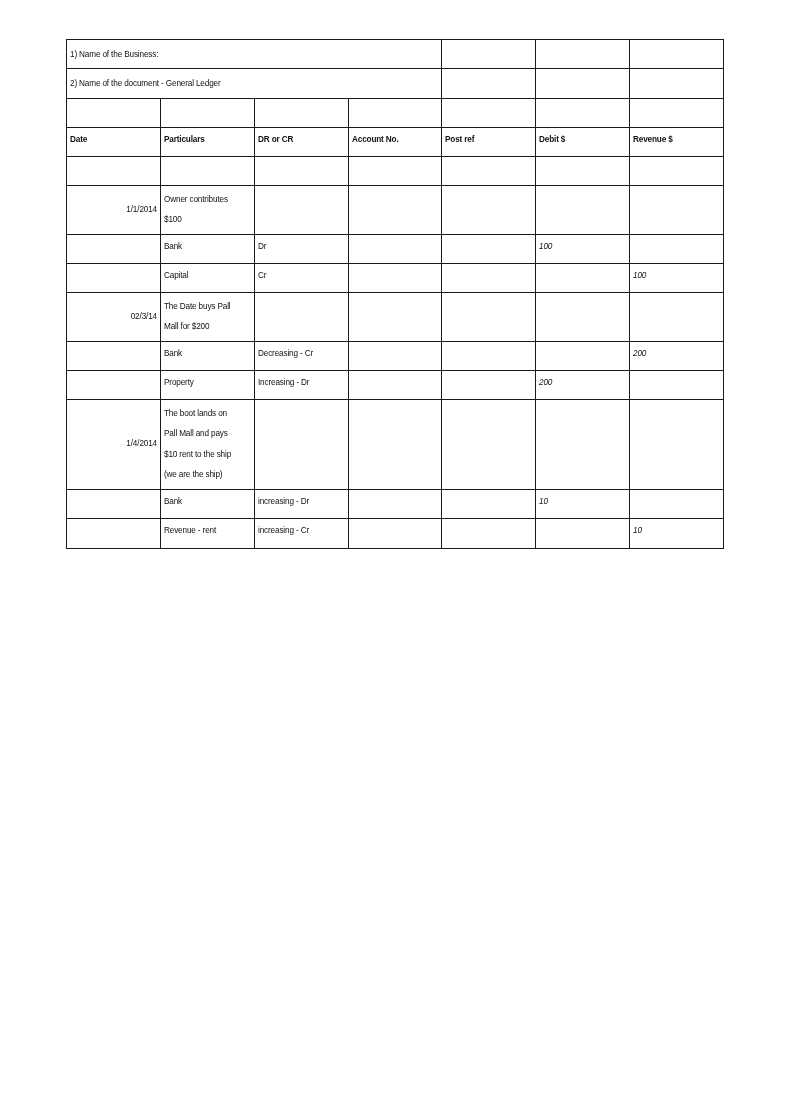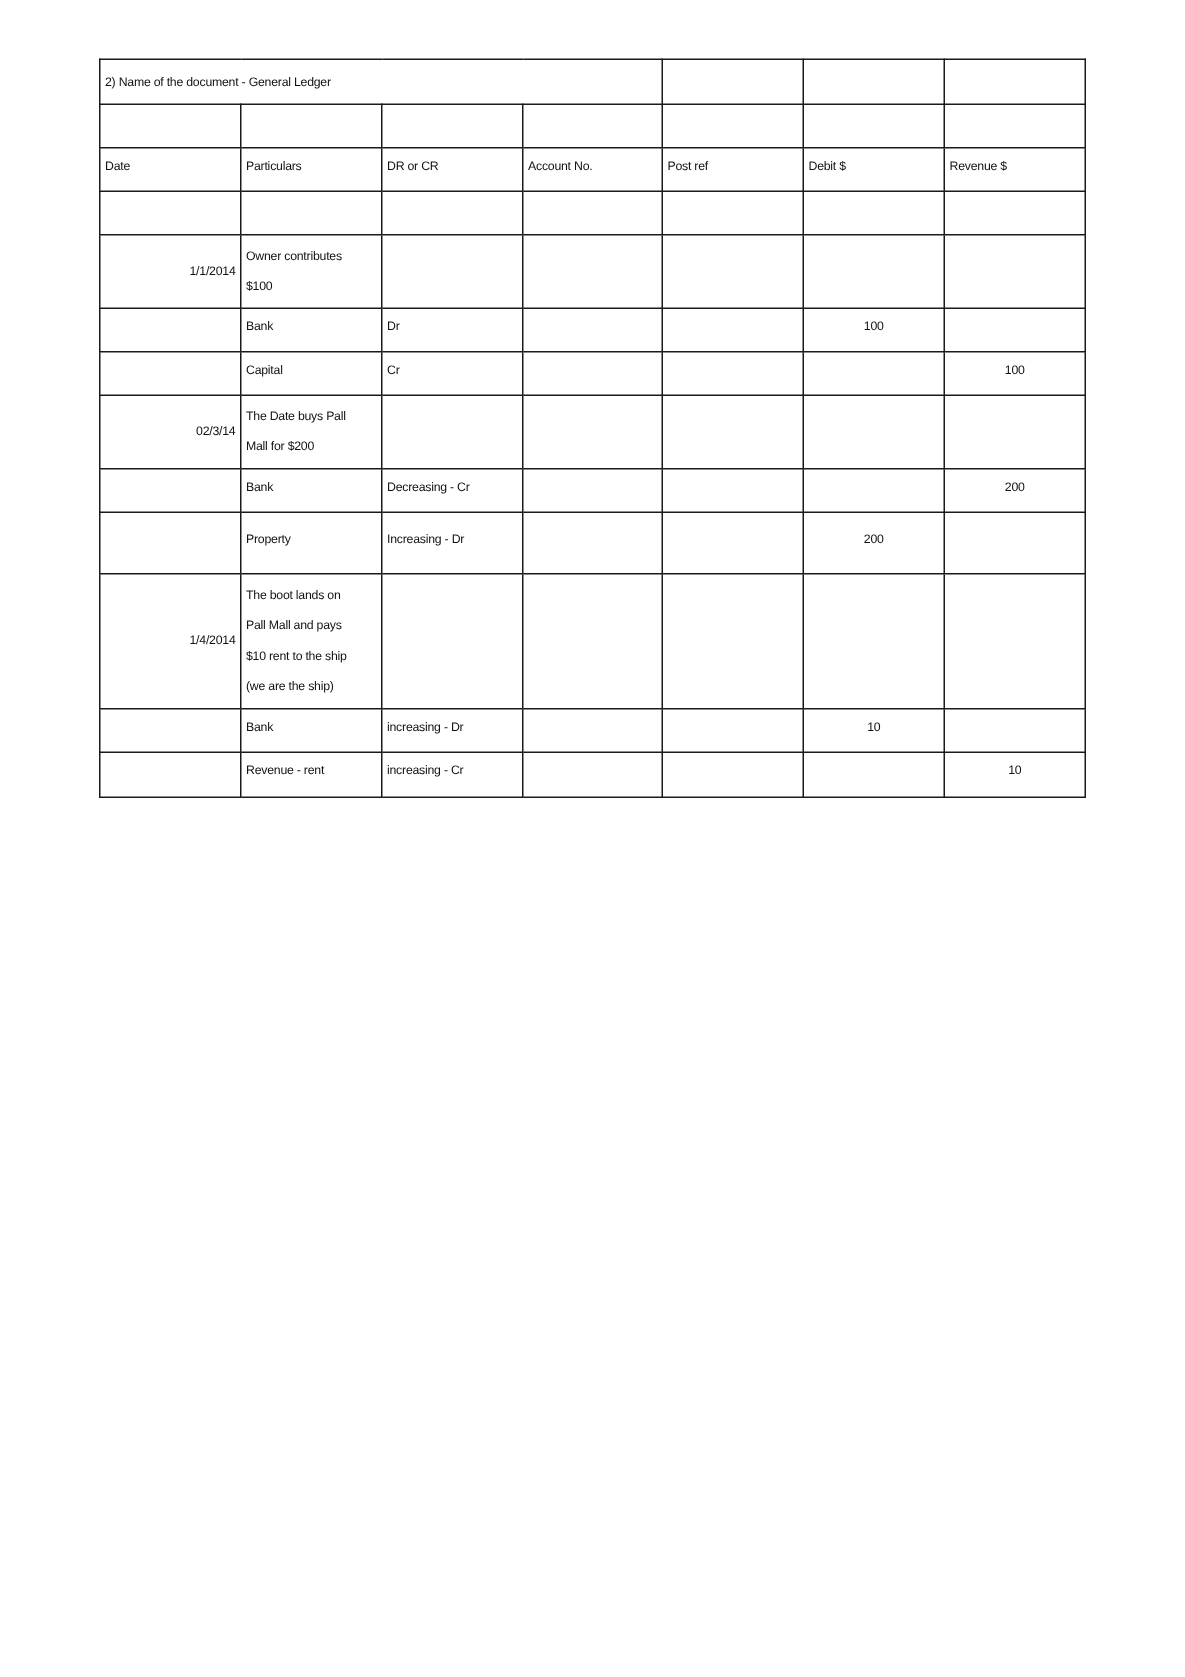--- a/index.html
+++ b/index.html
@@ -9,22 +9,22 @@
       position: absolute; left: 66px; top: 39px;
       border-collapse: collapse; table-layout: fixed;
       width: 657px;
     }
     table.ledger td {
       border: 1.6px solid #1a1a1a;
       font-size: 8.2px; letter-spacing: -0.15px;
       padding: 0 3px; vertical-align: middle; white-space: nowrap;
       overflow: hidden;
     }
-    td.num { text-align: center; padding-right: 5px; }
-    td.hdr { font-weight: normal; }
+    td.num { text-align: left; padding-right: 5px; font-style: italic; }
+    td.hdr { font-weight: bold; }
     td.multi { vertical-align: top; padding-top: 0; }
     td.multi .line { height: 20.5px; line-height: 20.5px; display: block; }
     td.date-bottom { vertical-align: bottom; text-align: right; padding-right: 9px; margin-left: 18px; }
     td.date-bottom span { display: block; height: 20.5px; line-height: 20.5px; }
     td.num span.top { position: relative; top: -3px; }
     td.txt span.top { position: relative; top: -3px; }
   </style>
 </head>
 <body>
 
@@ -33,20 +33,26 @@
     <col style="width:94px">
       <col style="width:94px">
       <col style="width:94px">
       <col style="width:93px">
     <col style="width:94px">
       <col style="width:94px">
       <col style="width:94px">
   </colgroup>
   <tbody>
 
+    <tr style="height:29px">
+      <td colspan="4">1) Name of the Business:</td>
+      <td></td>
+      <td></td>
+      <td></td>
+    </tr>
     <tr style="height:30px">
       <td colspan="4">2) Name of the document - General Ledger</td>
       <td></td>
       <td></td>
       <td></td>
     </tr>
     <tr style="height:29px">
       <td></td>
       <td></td>
       <td></td>
@@ -124,21 +130,21 @@
     </tr>
     <tr style="height:29px">
       <td></td>
       <td class="txt"><span class="top">Bank</span></td>
       <td class="txt"><span class="top">Decreasing - Cr</span></td>
       <td></td>
       <td></td>
       <td class="num"><span class="top"></span></td>
       <td class="num"><span class="top">200</span></td>
     </tr>
-    <tr style="height:41px">
+    <tr style="height:29px">
       <td></td>
       <td class="txt"><span class="top">Property</span></td>
       <td class="txt"><span class="top">Increasing - Dr</span></td>
       <td></td>
       <td></td>
       <td class="num"><span class="top">200</span></td>
       <td class="num"><span class="top"></span></td>
     </tr>
 
     <tr style="height:90px">

